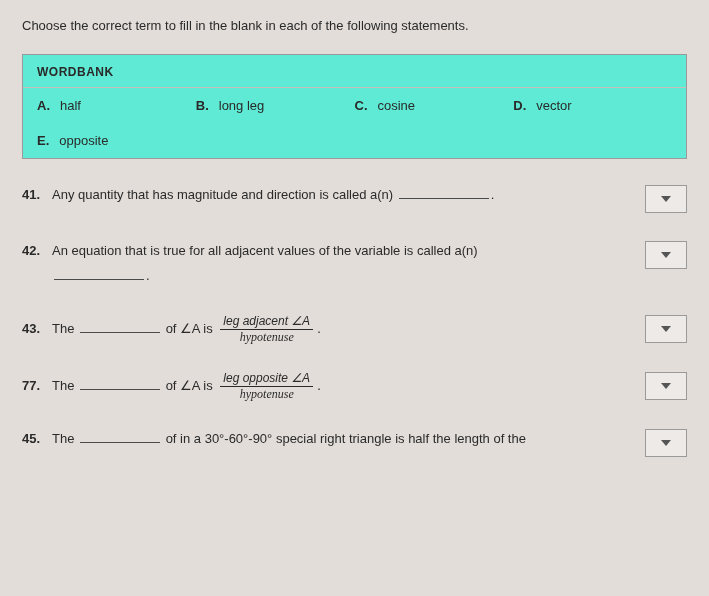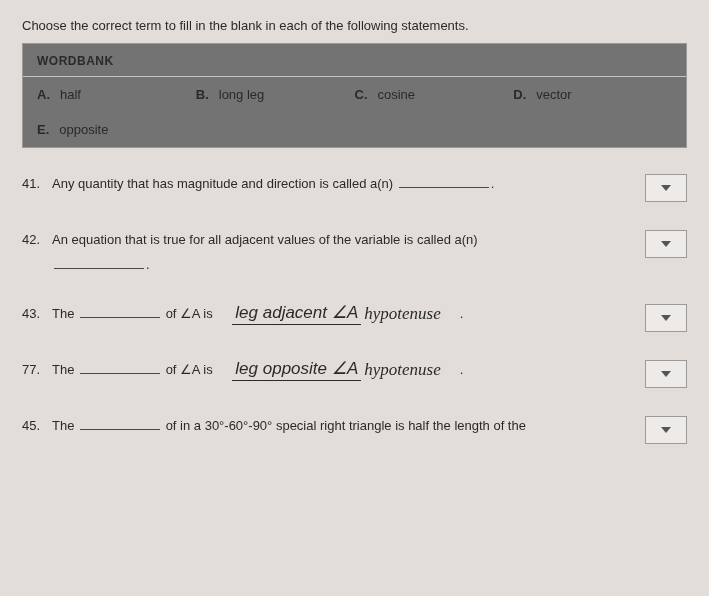--- a/index.html
+++ b/index.html
@@ -10,26 +10,26 @@
     body {
       font-family: Arial, Helvetica, sans-serif;
       background: #e2ddd9;
       width: 709px;
       height: 596px;
       padding: 18px 22px;
       color: #2a2a2a;
       font-size: 13px;
     }
     .instruction {
-      margin-bottom: 10px;
+      margin-bottom: 21px;
       font-size: 13px;
     }
     .wordbank {
       border: 1px solid #9a9a9a;
-      background: #737373;
+      background: #5eead4;
       margin-bottom: 26px;
       padding: 0;
     }
     .wordbank-header {
       padding: 10px 14px 8px 14px;
       font-weight: bold;
       border-bottom: 1px solid #c5c0bc;
       font-size: 12px;
       letter-spacing: 0.5px;
     }
@@ -52,20 +52,21 @@
       margin-bottom: 28px;
     }
     .question-text {
       flex: 1;
       padding-right: 20px;
       line-height: 1.6;
     }
     .qnum {
       display: inline-block;
       width: 30px;
+      font-weight: bold;
     }
     .blank {
       display: inline-block;
       border-bottom: 1px solid #4a4a4a;
       width: 90px;
       height: 12px;
       vertical-align: baseline;
       margin: 0 2px;
     }
     .blank-short {
@@ -84,26 +85,26 @@
     }
     .caret {
       width: 0;
       height: 0;
       border-left: 5px solid transparent;
       border-right: 5px solid transparent;
       border-top: 6px solid #555;
     }
     .frac {
       display: inline-flex;
-      flex-direction: row;
+      flex-direction: column;
       align-items: center;
       vertical-align: middle;
       font-style: italic;
-      font-size: 17px;
-      margin: 0 16px;
+      font-size: 12px;
+      margin: 0 4px;
       line-height: 1.1;
     }
     .frac-top {
       border-bottom: 1px solid #2a2a2a;
       padding: 0 3px 1px 3px;
     }
     .frac-bot {
       padding: 1px 3px 0 3px;
       font-family: Liberation Serif, serif;
     }

